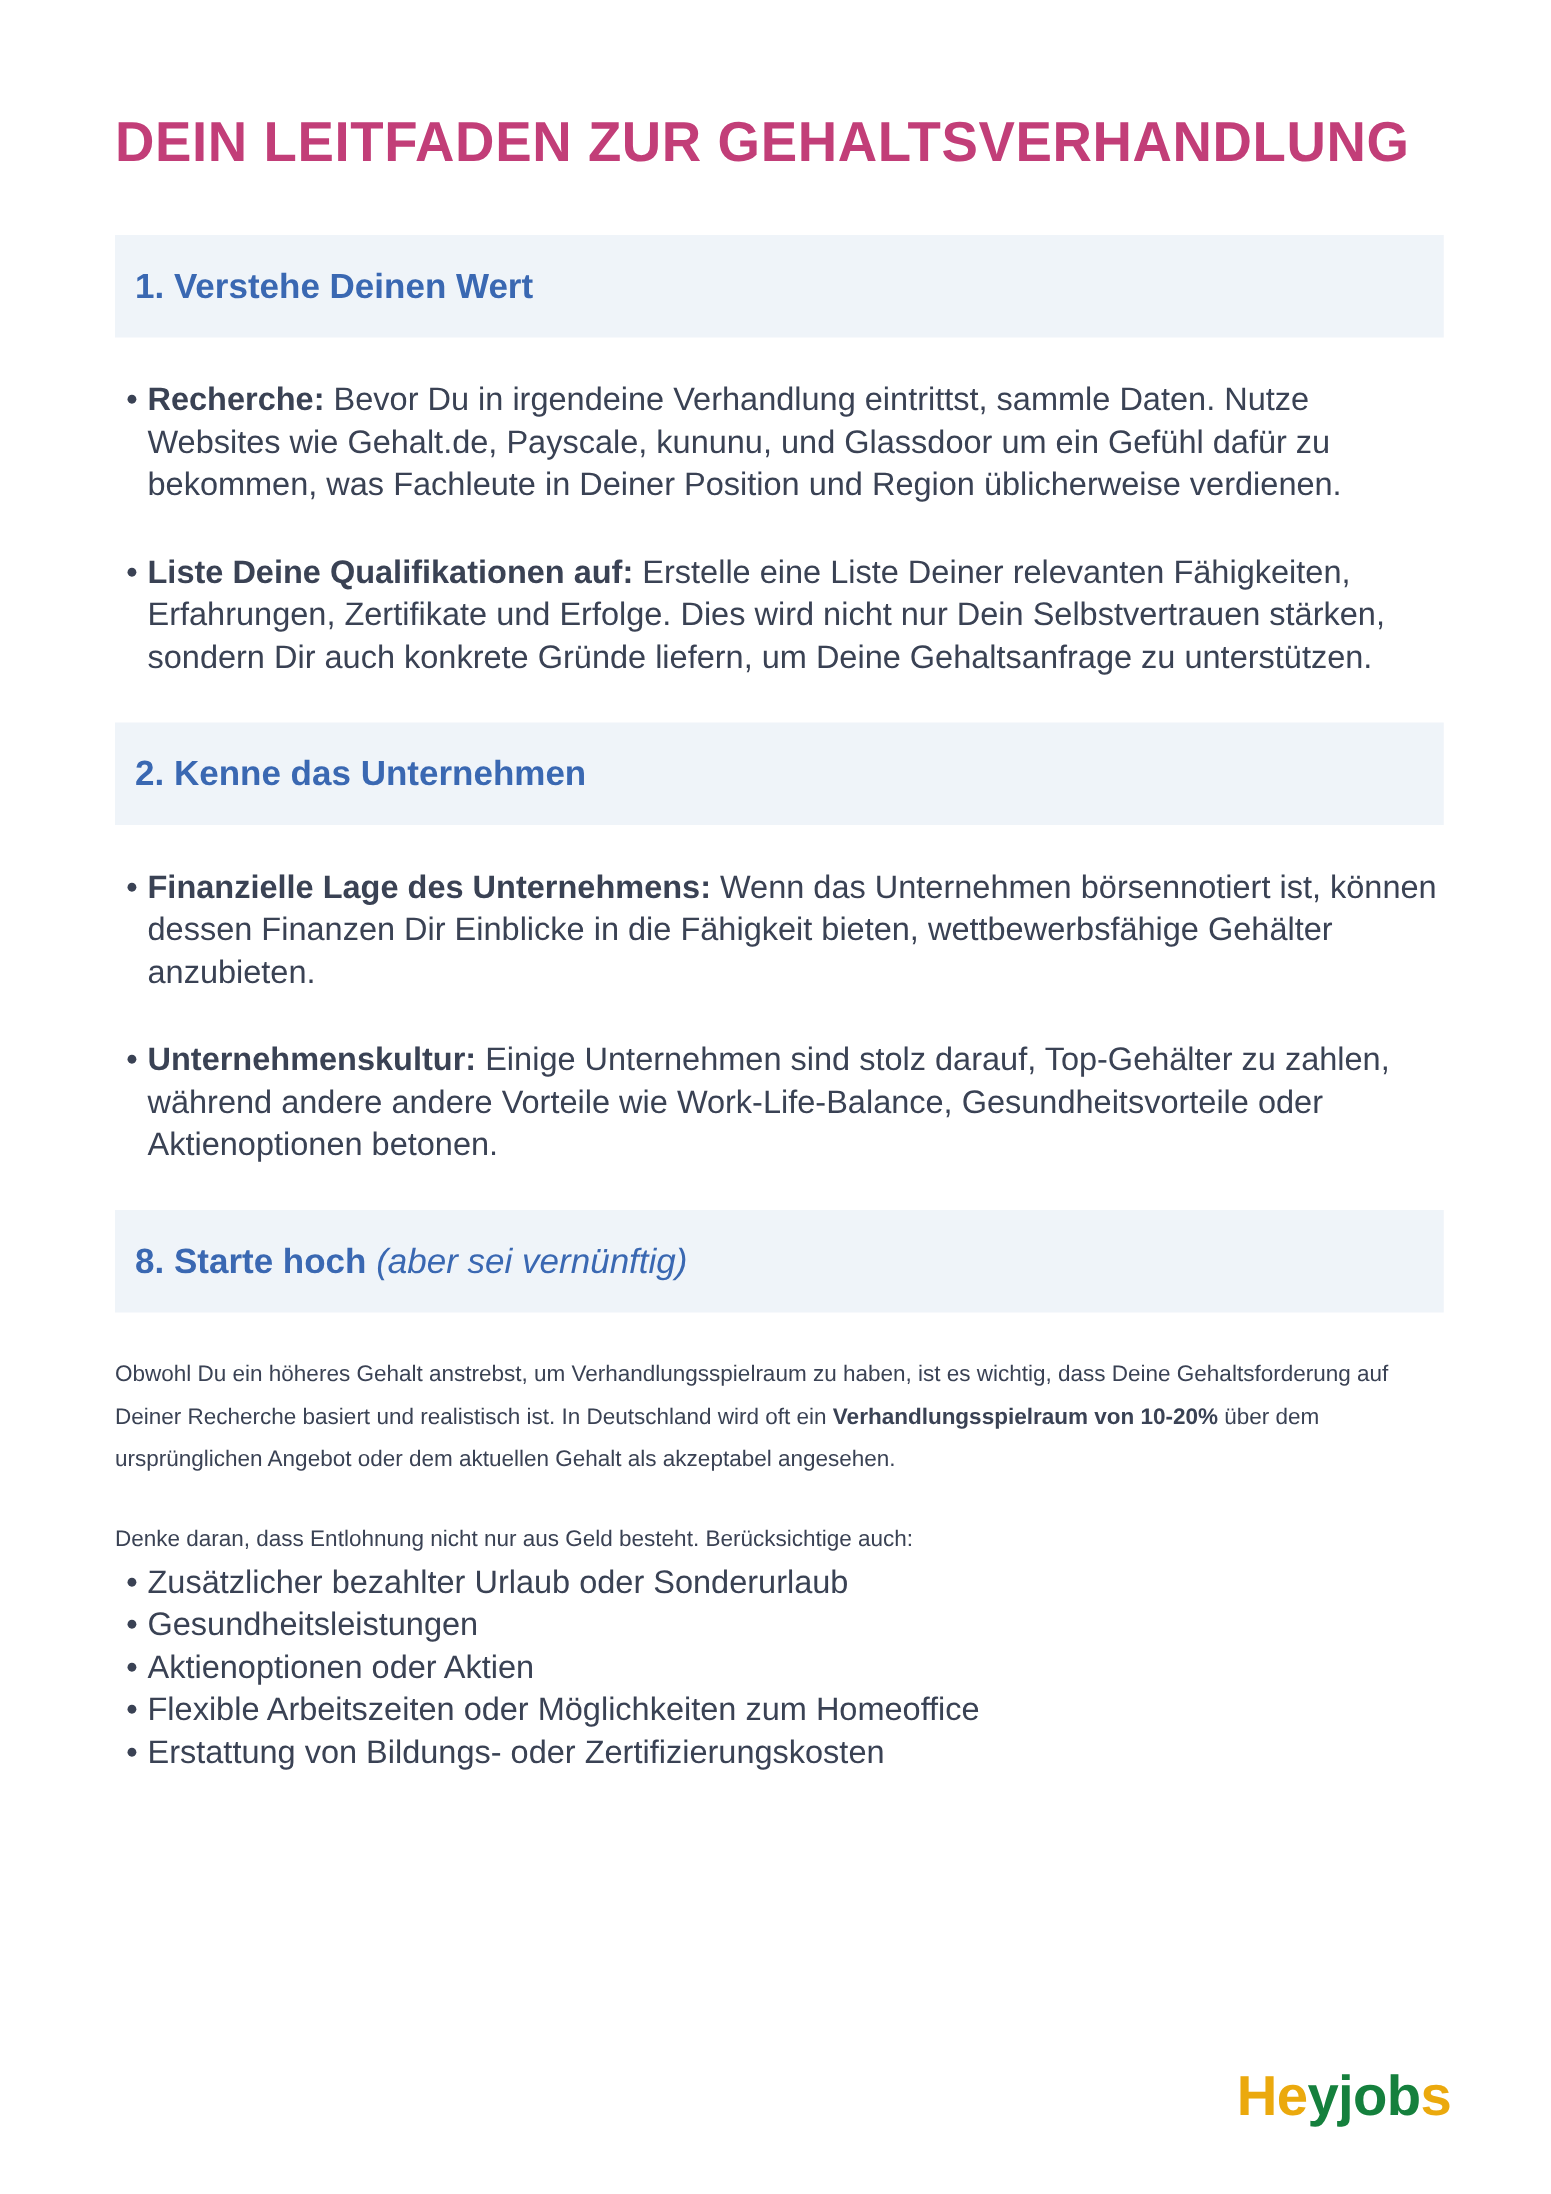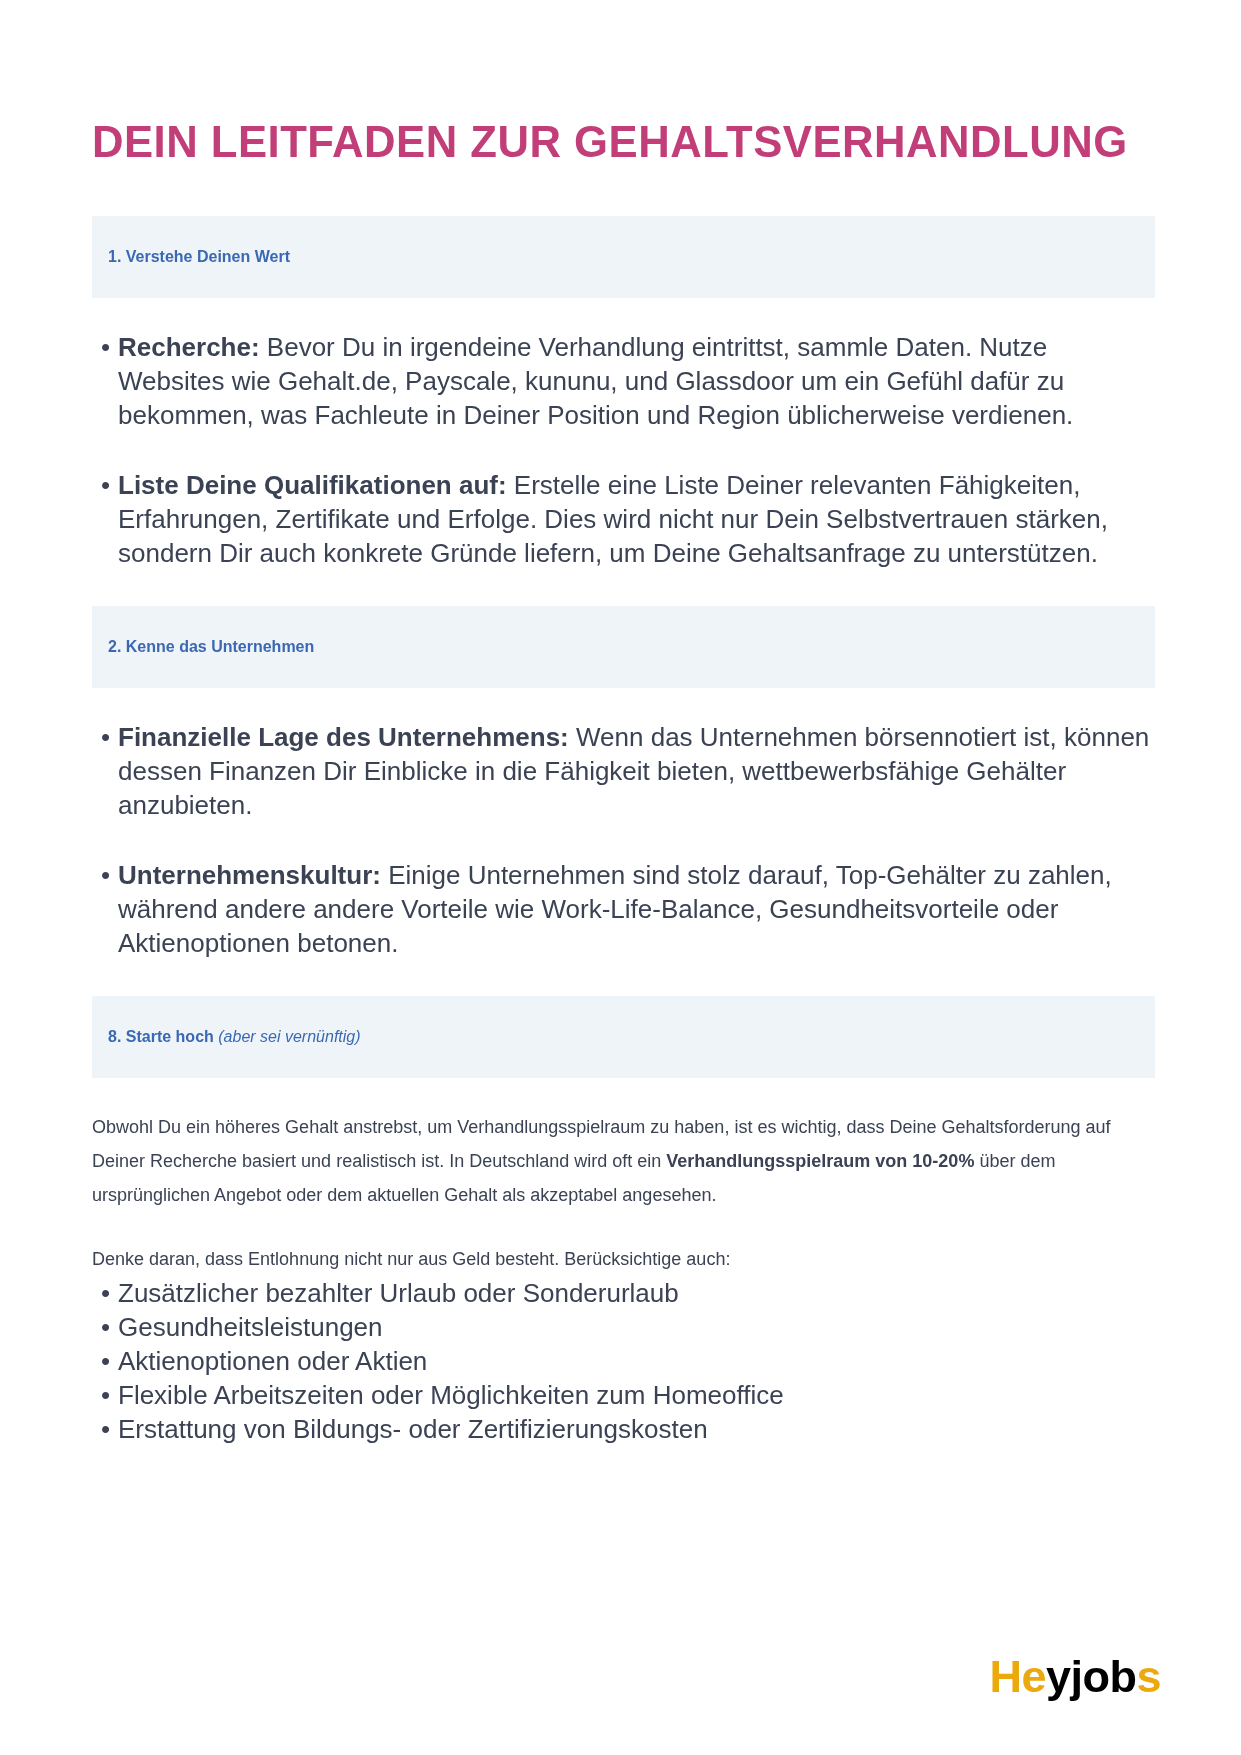--- a/index.html
+++ b/index.html
@@ -6,39 +6,39 @@
   html, body { background: #ffffff; }
   body {
     width: 1241px;
     height: 1755px;
     position: relative;
     font-family: "Liberation Sans", sans-serif;
     color: #3A4254;
     overflow: hidden;
   }
   .content {
-    padding: 116px 86px 0 92px;
+    padding: 88px 86px 0 92px;
   }
   .doc-title {
     font-size: 45px;
     font-weight: 700;
     color: #C23E78;
     letter-spacing: 0.5px;
     white-space: nowrap;
     transform: scaleX(0.97);
     transform-origin: left center;
     margin-bottom: 48px;
   }
   .section-band {
     background: #EFF4F9;
     padding: 25px 16px;
     margin-bottom: 32px;
   }
   .section-heading {
-    font-size: 16px;
+    font-size: 28px;
     font-weight: 700;
     color: #3A68B2;
     line-height: 32px;
   }
   .section-heading .suffix {
     font-weight: 400;
     font-style: italic;
   }
   p.body-text {
     font-size: 18px;
@@ -69,21 +69,21 @@
   .logo {
     position: absolute;
     right: 80px;
     bottom: 52px;
     font-size: 45px;
     font-weight: 700;
     letter-spacing: -0.5px;
     white-space: nowrap;
   }
   .logo .gold { color: #EBA90D; }
-  .logo .pink { color: #000000; }
+  .logo .pink { color: #15803d; }
 </style>
 </head>
 <body>
 
 <div class="content">
 
   <h1 class="doc-title">DEIN LEITFADEN ZUR GEHALTSVERHANDLUNG</h1>
 
   <div class="section-band">
     <h2 class="section-heading">1. Verstehe Deinen Wert</h2>

